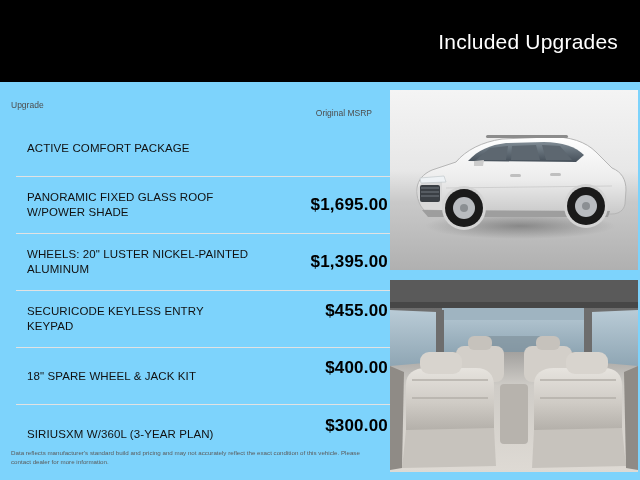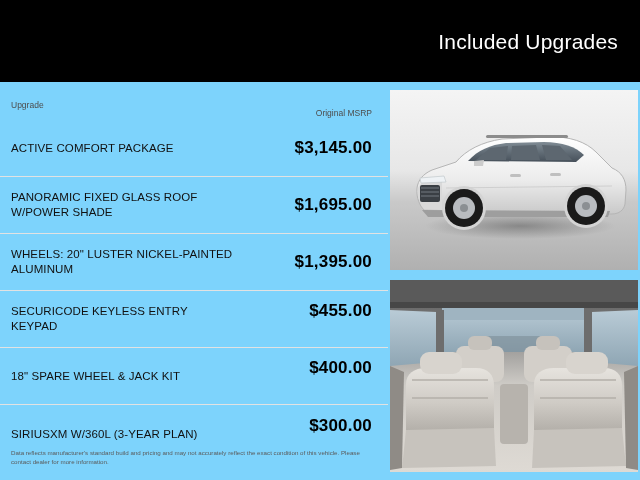--- a/index.html
+++ b/index.html
@@ -83,20 +83,21 @@
     top: 0;
     text-align: right;
     margin-top: 8px;
   }
 
   .rows {
     position: absolute;
     top: 38px;
     left: 0;
     width: 388px;
+    padding-left: 16px;
   }
 
   .row {
     position: relative;
     height: 57px;
     border-bottom: 1px solid #e2e2e2;
     box-sizing: border-box;
   }
   .row:last-child {
     border-bottom: none;
@@ -191,21 +192,20 @@
 
       <div class="col-head">
         <span class="h-upgrade">Upgrade</span>
         <span class="h-msrp">Original MSRP</span>
       </div>
 
       <div class="rows">
 
         <div class="row">
           <div class="row-label">ACTIVE COMFORT PACKAGE</div>
-          <div class="row-price">$3,145.00</div>
         </div>
 
         <div class="row">
           <div class="row-label">PANORAMIC FIXED GLASS ROOF W/POWER SHADE</div>
           <div class="row-price">$1,695.00</div>
         </div>
 
         <div class="row">
           <div class="row-label">WHEELS: 20" LUSTER NICKEL-PAINTED ALUMINUM</div>
           <div class="row-price">$1,395.00</div>

